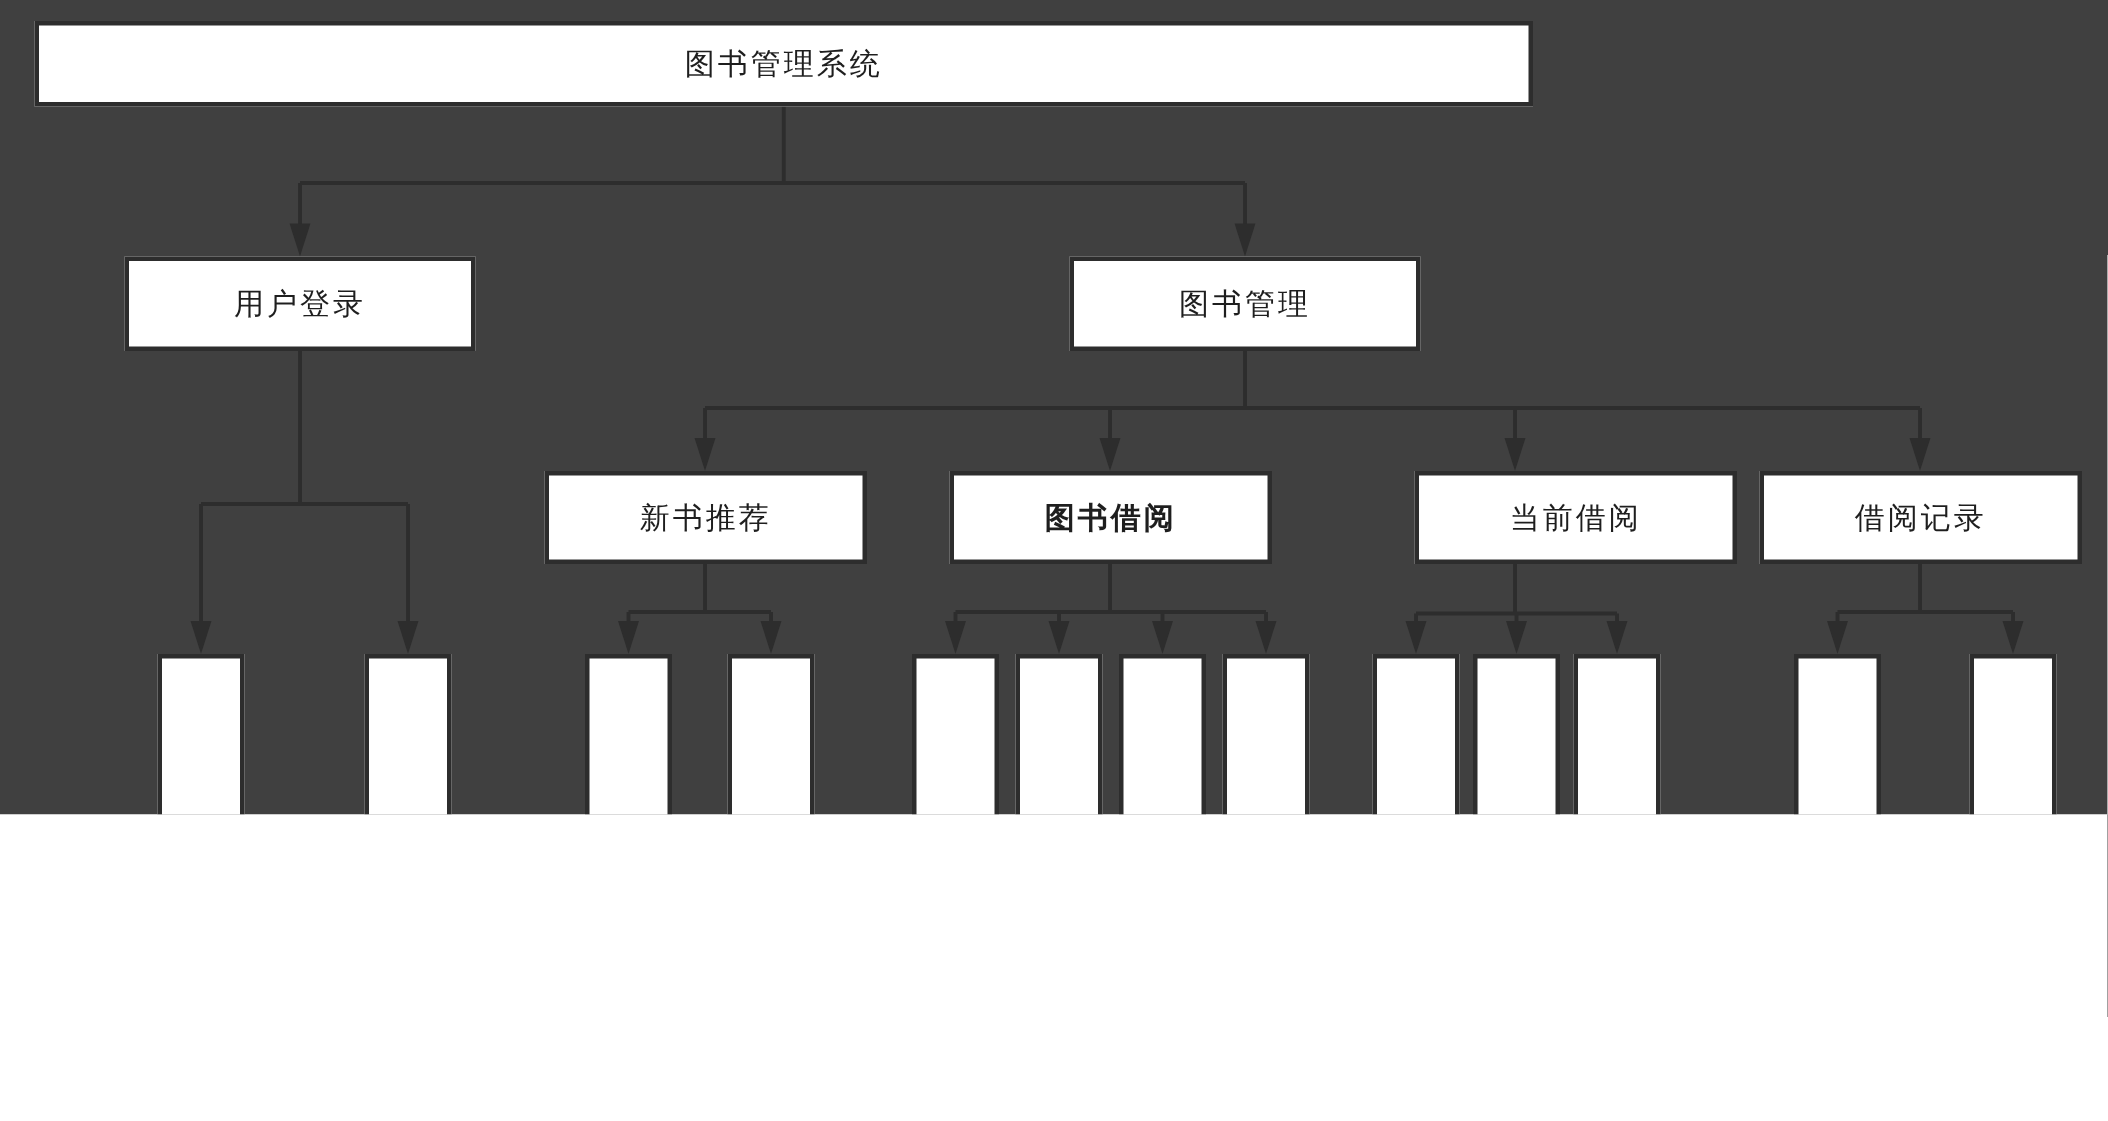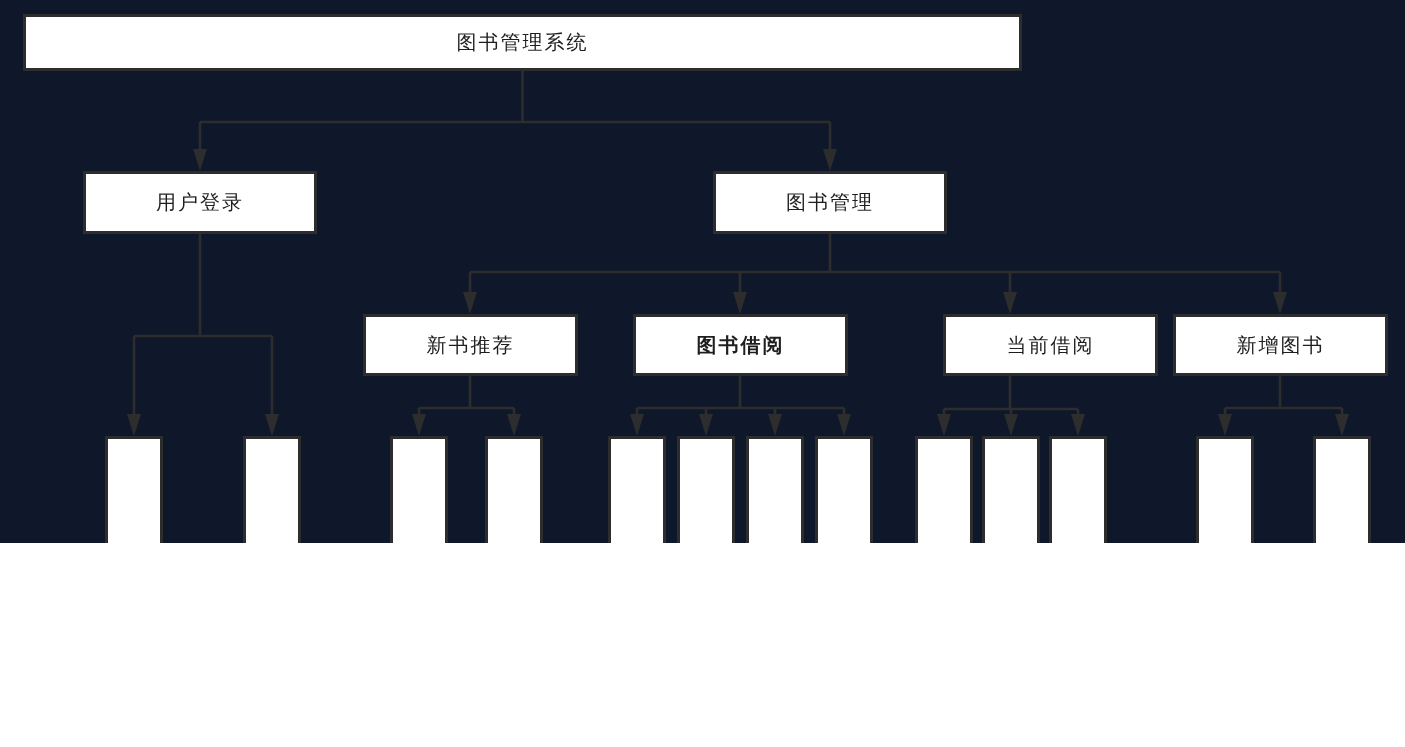--- a/index.html
+++ b/index.html
@@ -1,21 +1,21 @@
 <!DOCTYPE html>
 <html><head>
 <meta charset="utf-8">
 <style>
   * { margin: 0; padding: 0; box-sizing: border-box; }
   html, body { background: #ffffff; }
   #canvas {
     position: relative;
     width: 1405px;
     height: 543px;
-    background: #0f172a;
+    background: #404040;
     font-family: "DejaVu Sans", "Liberation Sans", sans-serif;
     overflow: hidden;
   }
   #connectors {
     position: absolute;
     left: 0; top: 0;
     width: 1405px; height: 747px;
     pointer-events: none;
   }
   .node {
@@ -147,21 +147,21 @@
   <div class="node n-l3 n-newb">
     <span class="hlabel">新书推荐</span>
   </div>
   <div class="node n-l3 n-bor">
     <span class="hlabel">图书借阅</span>
   </div>
   <div class="node n-l3 n-cur">
     <span class="hlabel">当前借阅</span>
   </div>
   <div class="node n-l3 n-rec">
-    <span class="hlabel">新增图书</span>
+    <span class="hlabel">借阅记录</span>
   </div>
 
   <div class="node leaf lf1">
     <span class="vlabel">用户登录</span>
   </div>
   <div class="node leaf lf2">
     <span class="vlabel">注销登录</span>
   </div>
 
   <div class="node leaf lf3">

